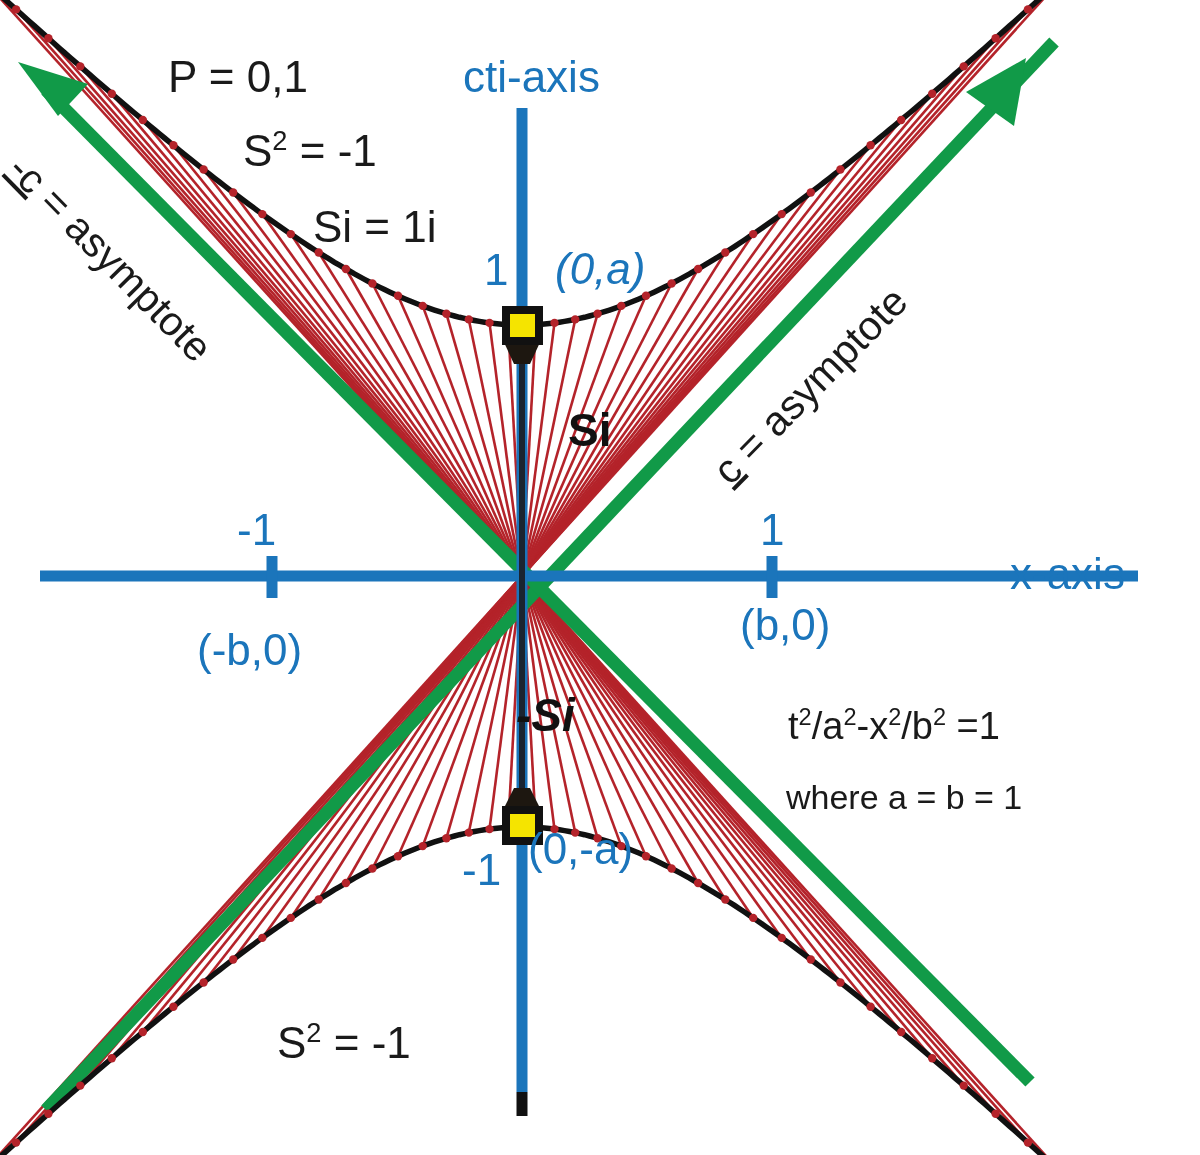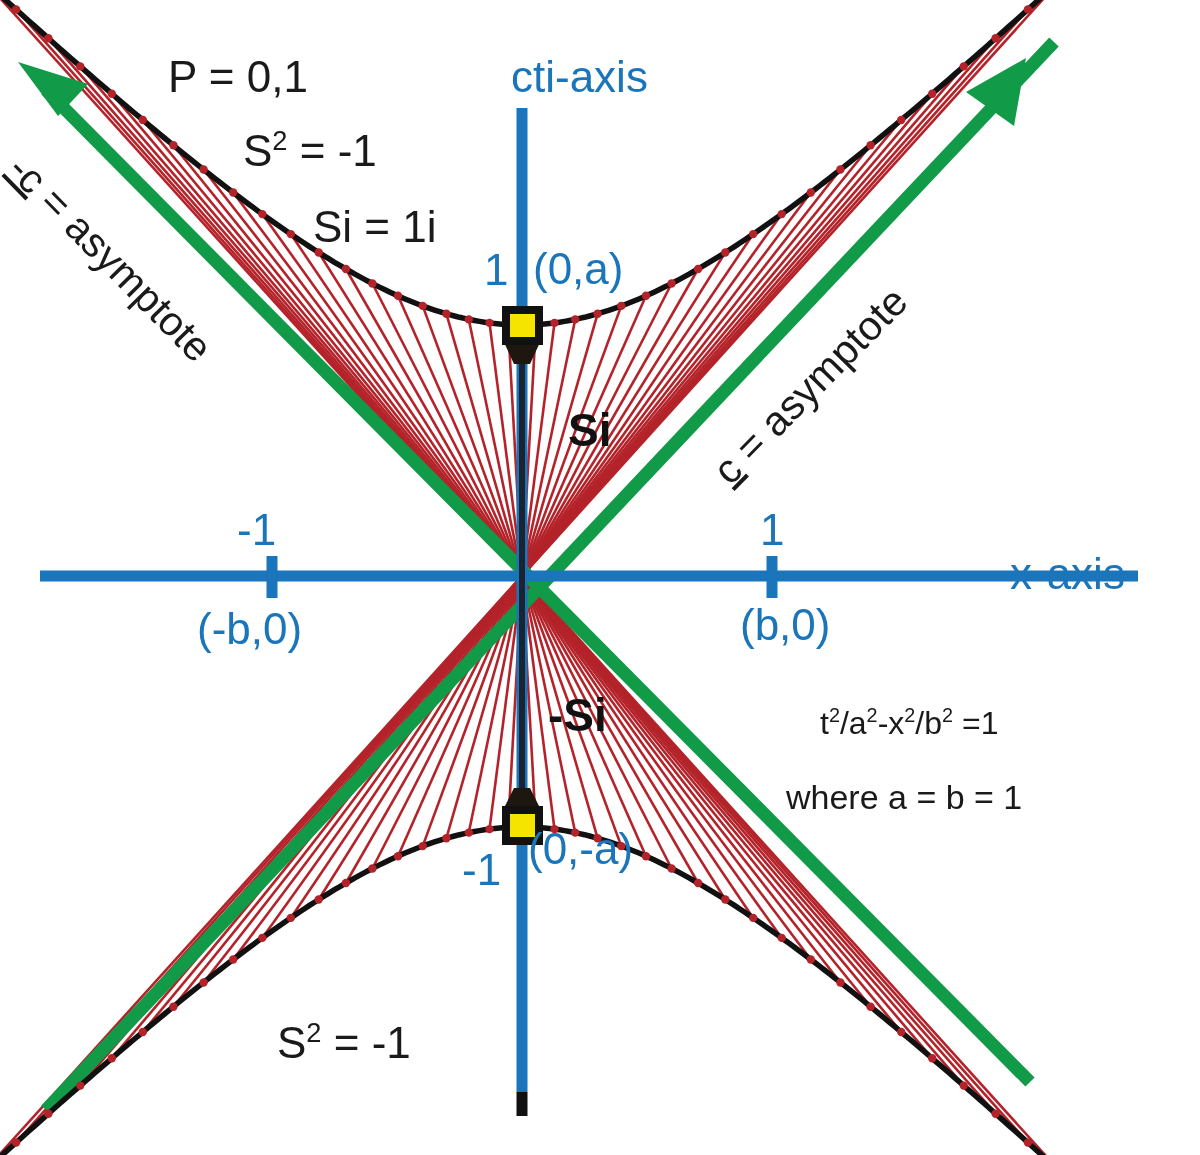--- a/index.html
+++ b/index.html
@@ -225,44 +225,44 @@
   <div class="lbl blk" style="left:168px; top:55px;">P = 0,1</div>
   <div class="lbl blk" style="left:243px; top:127px;">
     <span>S</span><span class="sup">2</span><span> =  -1</span>
   </div>
   <div class="lbl blk" style="left:313px; top:205px;">Si = 1i</div>
 
   <div class="lbl blk" style="left:277px; top:1019px;">
     <span>S</span><span class="sup">2</span><span> =  -1</span>
   </div>
 
-  <div class="lbl blu" style="left:463px; top:55px;margin-left:48px;">cti-axis</div>
+  <div class="lbl blu" style="left:463px; top:55px;">cti-axis</div>
   <div class="lbl blu" style="left:1010px; top:552px;">x-axis</div>
 
   <div class="lbl blu" style="left:484px; top:248px;">1</div>
-  <div class="lbl blu" style="left:533px; top:247px;">(0,a)</div>
+  <div class="lbl blu" style="left:555px; top:247px;font-style:italic;">(0,a)</div>
 
   <div class="lbl blu" style="left:462px; top:848px;">-1</div>
   <div class="lbl blu" style="left:528px; top:827px;">(0,-a)</div>
 
   <div class="lbl blu" style="left:237px; top:508px;">-1</div>
-  <div class="lbl blu" style="left:197px; top:607px;">(-b,0)</div>
+  <div class="lbl blu" style="left:197px; top:628px;">(-b,0)</div>
 
   <div class="lbl blu" style="left:760px; top:508px;">1</div>
   <div class="lbl blu" style="left:740px; top:603px;">(b,0)</div>
 
   <div class="lbl bold" style="left:568px; top:407px;">Si</div>
-  <div class="lbl bold" style="left:548px; top:692px;">-Si</div>
+  <div class="lbl bold" style="left:516px; top:692px;font-style:italic;">-Si</div>
 
   <div class="lbl blk rot-l" style="left:30px; top:148px; transform:rotate(45.5deg); font-size:41px;">
     <span class="uline">-c</span><span> = asymptote</span>
   </div>
 
   <div class="lbl blk rot-l" style="left:706px; top:463px; transform:rotate(-45.5deg); font-size:41px;">
     <span class="uline">c</span><span> = asymptote</span>
   </div>
 
-  <div class="lbl blk" style="left:820px; top:706px; font-size:32px;">
+  <div class="lbl blk" style="left:788px; top:706px; font-size:38px;">
     <span>t</span><span class="sup">2</span><span>/a</span><span class="sup">2</span><span>-x</span><span class="sup">2</span><span>/b</span><span class="sup">2</span><span> =1</span>
   </div>
   <div class="lbl blk" style="left:786px; top:780px; font-size:34px;">where a = b = 1</div>
 
 </div>
 
 </body></html>

